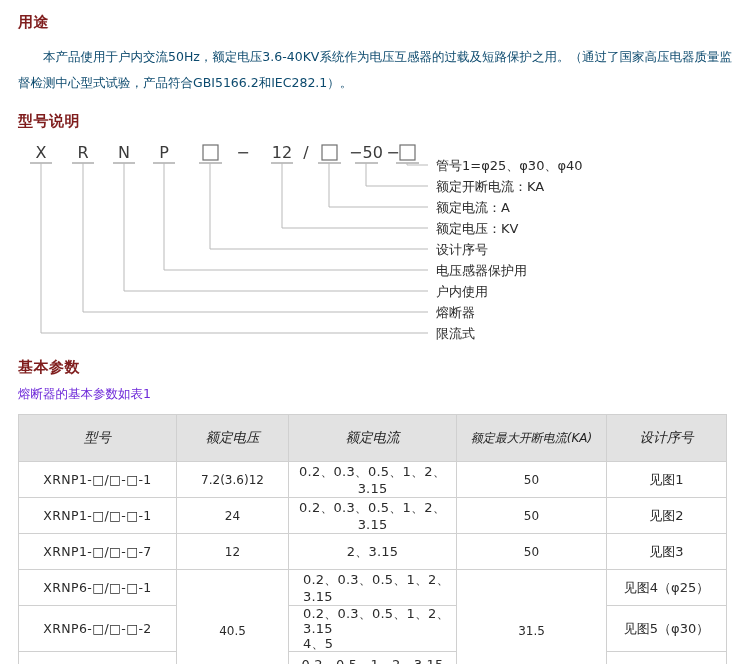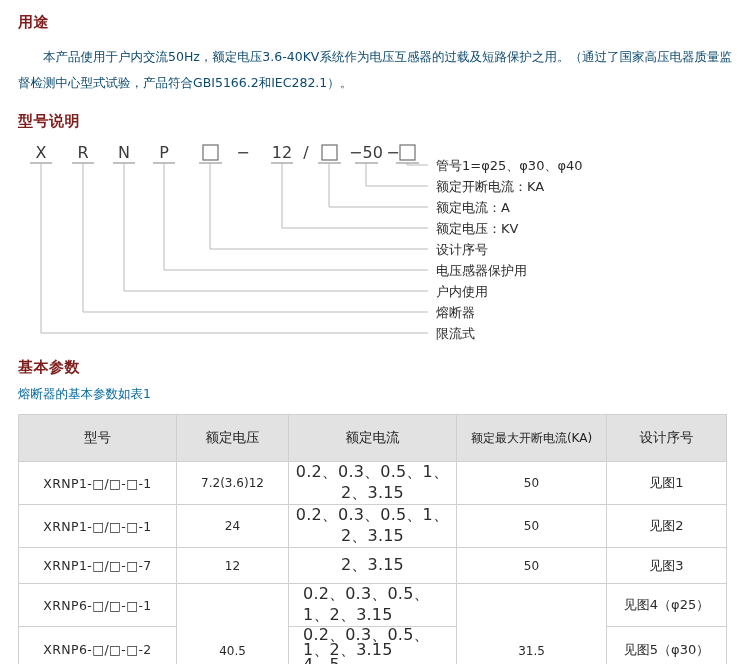--- a/index.html
+++ b/index.html
@@ -38,21 +38,21 @@
     line-height: 26px;
     text-indent: 2em;
     color: #0c4a6e;
   }
 
   #table-caption {
     position: absolute;
     left: 18px;
     top: 386px;
     font-size: 12.5px;
-    color: #0369a1;
+    color: #6d28d9;
     white-space: nowrap;
   }
 
   
   #model-diagram {
     position: absolute;
     left: 0;
     top: 136px;
     width: 750px;
     height: 212px;
@@ -107,30 +107,31 @@
     text-align: center;
     vertical-align: middle;
     padding: 0 4px;
   }
   #params-table thead th {
     background: #e2e2e2;
     height: 46px;
     font-weight: 400;
     font-size: 13.5px;
     color: #1f1f1f;
+    font-style: italic;
   }
   #params-table thead th.small-head { font-size: 12px; margin-left: 39px; }
 
   #params-table tbody td { height: 35px; }
   #params-table tbody td.model-cell {
     font-size: 12.5px;
     letter-spacing: 0.4px;
   }
   #params-table tbody td.dim-cell  { font-size: 13px; }
-  #params-table tbody td.curr-cell { font-size: 16px; letter-spacing: 0.2px; }
+  #params-table tbody td.curr-cell { font-size: 13px; letter-spacing: 0.2px; }
   #params-table tbody tr.tall td   { height: 40px; }
   #params-table td.left-curr { text-align: left; padding-left: 14px; }
 </style>
 </head>
 <body>
 
 <div class="section-heading" id="heading-purpose">用途</div>
 
 <div id="purpose-paragraph">本产品使用于户内交流50Hz，额定电压3.6-40KV系统作为电压互感器的过载及短路保护之用。（通过了国家高压电器质量监督检测中心型式试验，产品符合GBI5166.2和IEC282.1）。</div>
 

